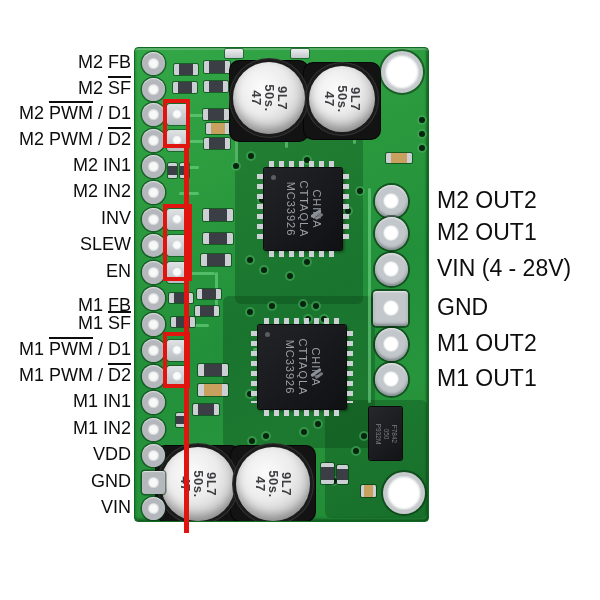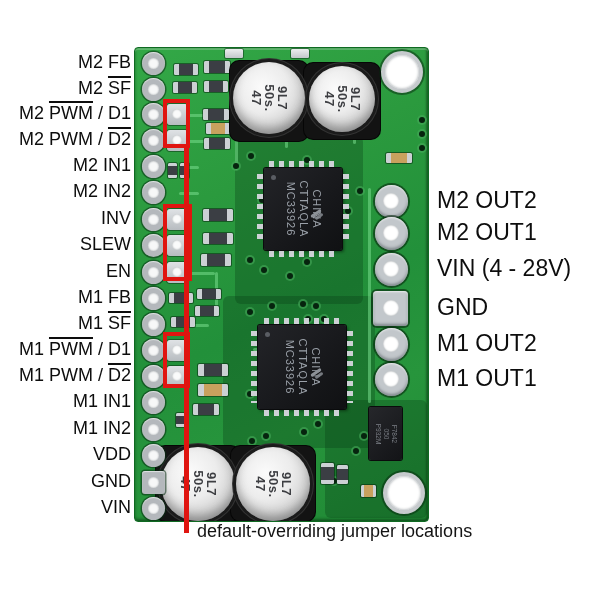--- a/index.html
+++ b/index.html
@@ -331,33 +331,32 @@
           <i></i>
         </div>
       </div>
   </div>
 
   <div class="jline" style="left:184px;top:146px;height:387px;"></div>
   <div class="jbox" style="left:163px;top:99px;width:19px;height:41px;"></div>
   <div class="jbox" style="left:163px;top:204px;width:21px;height:69px;"></div>
   <div class="jbox" style="left:163px;top:332px;width:19px;height:48px;"></div>
 
-  <div class="caption">default-overriding jumper locations</div>
 
   <div id="left-labels">
       <div class="llabel" style="top: 49px;"><span>M2 FB</span><span class="ov"></span><span></span></div>
       <div class="llabel" style="top: 75px;"><span>M2 </span><span class="ov">SF</span><span></span></div>
       <div class="llabel" style="top: 100px;"><span>M2 </span><span class="ov">PWM</span><span> / D1</span></div>
       <div class="llabel" style="top: 126px;"><span>M2 PWM / </span><span class="ov">D2</span><span></span></div>
       <div class="llabel" style="top: 152px;"><span>M2 IN1</span><span class="ov"></span><span></span></div>
       <div class="llabel" style="top: 178px;"><span>M2 IN2</span><span class="ov"></span><span></span></div>
       <div class="llabel" style="top: 205px;"><span>INV</span><span class="ov"></span><span></span></div>
       <div class="llabel" style="top: 231px;"><span>SLEW</span><span class="ov"></span><span></span></div>
       <div class="llabel" style="top: 258px;"><span>EN</span><span class="ov"></span><span></span></div>
-      <div class="llabel" style="top: 284px;"><span>M1 FB</span><span class="ov"></span><span></span></div>
+      <div class="llabel" style="top: 292px;"><span>M1 FB</span><span class="ov"></span><span></span></div>
       <div class="llabel" style="top: 310px;"><span>M1 </span><span class="ov">SF</span><span></span></div>
       <div class="llabel" style="top: 336px;"><span>M1 </span><span class="ov">PWM</span><span> / D1</span></div>
       <div class="llabel" style="top: 362px;"><span>M1 PWM / </span><span class="ov">D2</span><span></span></div>
       <div class="llabel" style="top: 388px;"><span>M1 IN1</span><span class="ov"></span><span></span></div>
       <div class="llabel" style="top: 415px;"><span>M1 IN2</span><span class="ov"></span><span></span></div>
       <div class="llabel" style="top: 441px;"><span>VDD</span><span class="ov"></span><span></span></div>
       <div class="llabel" style="top: 468px;"><span>GND</span><span class="ov"></span><span></span></div>
       <div class="llabel" style="top: 494px;"><span>VIN</span><span class="ov"></span><span></span></div>
     </div>
   <div id="right-labels">

